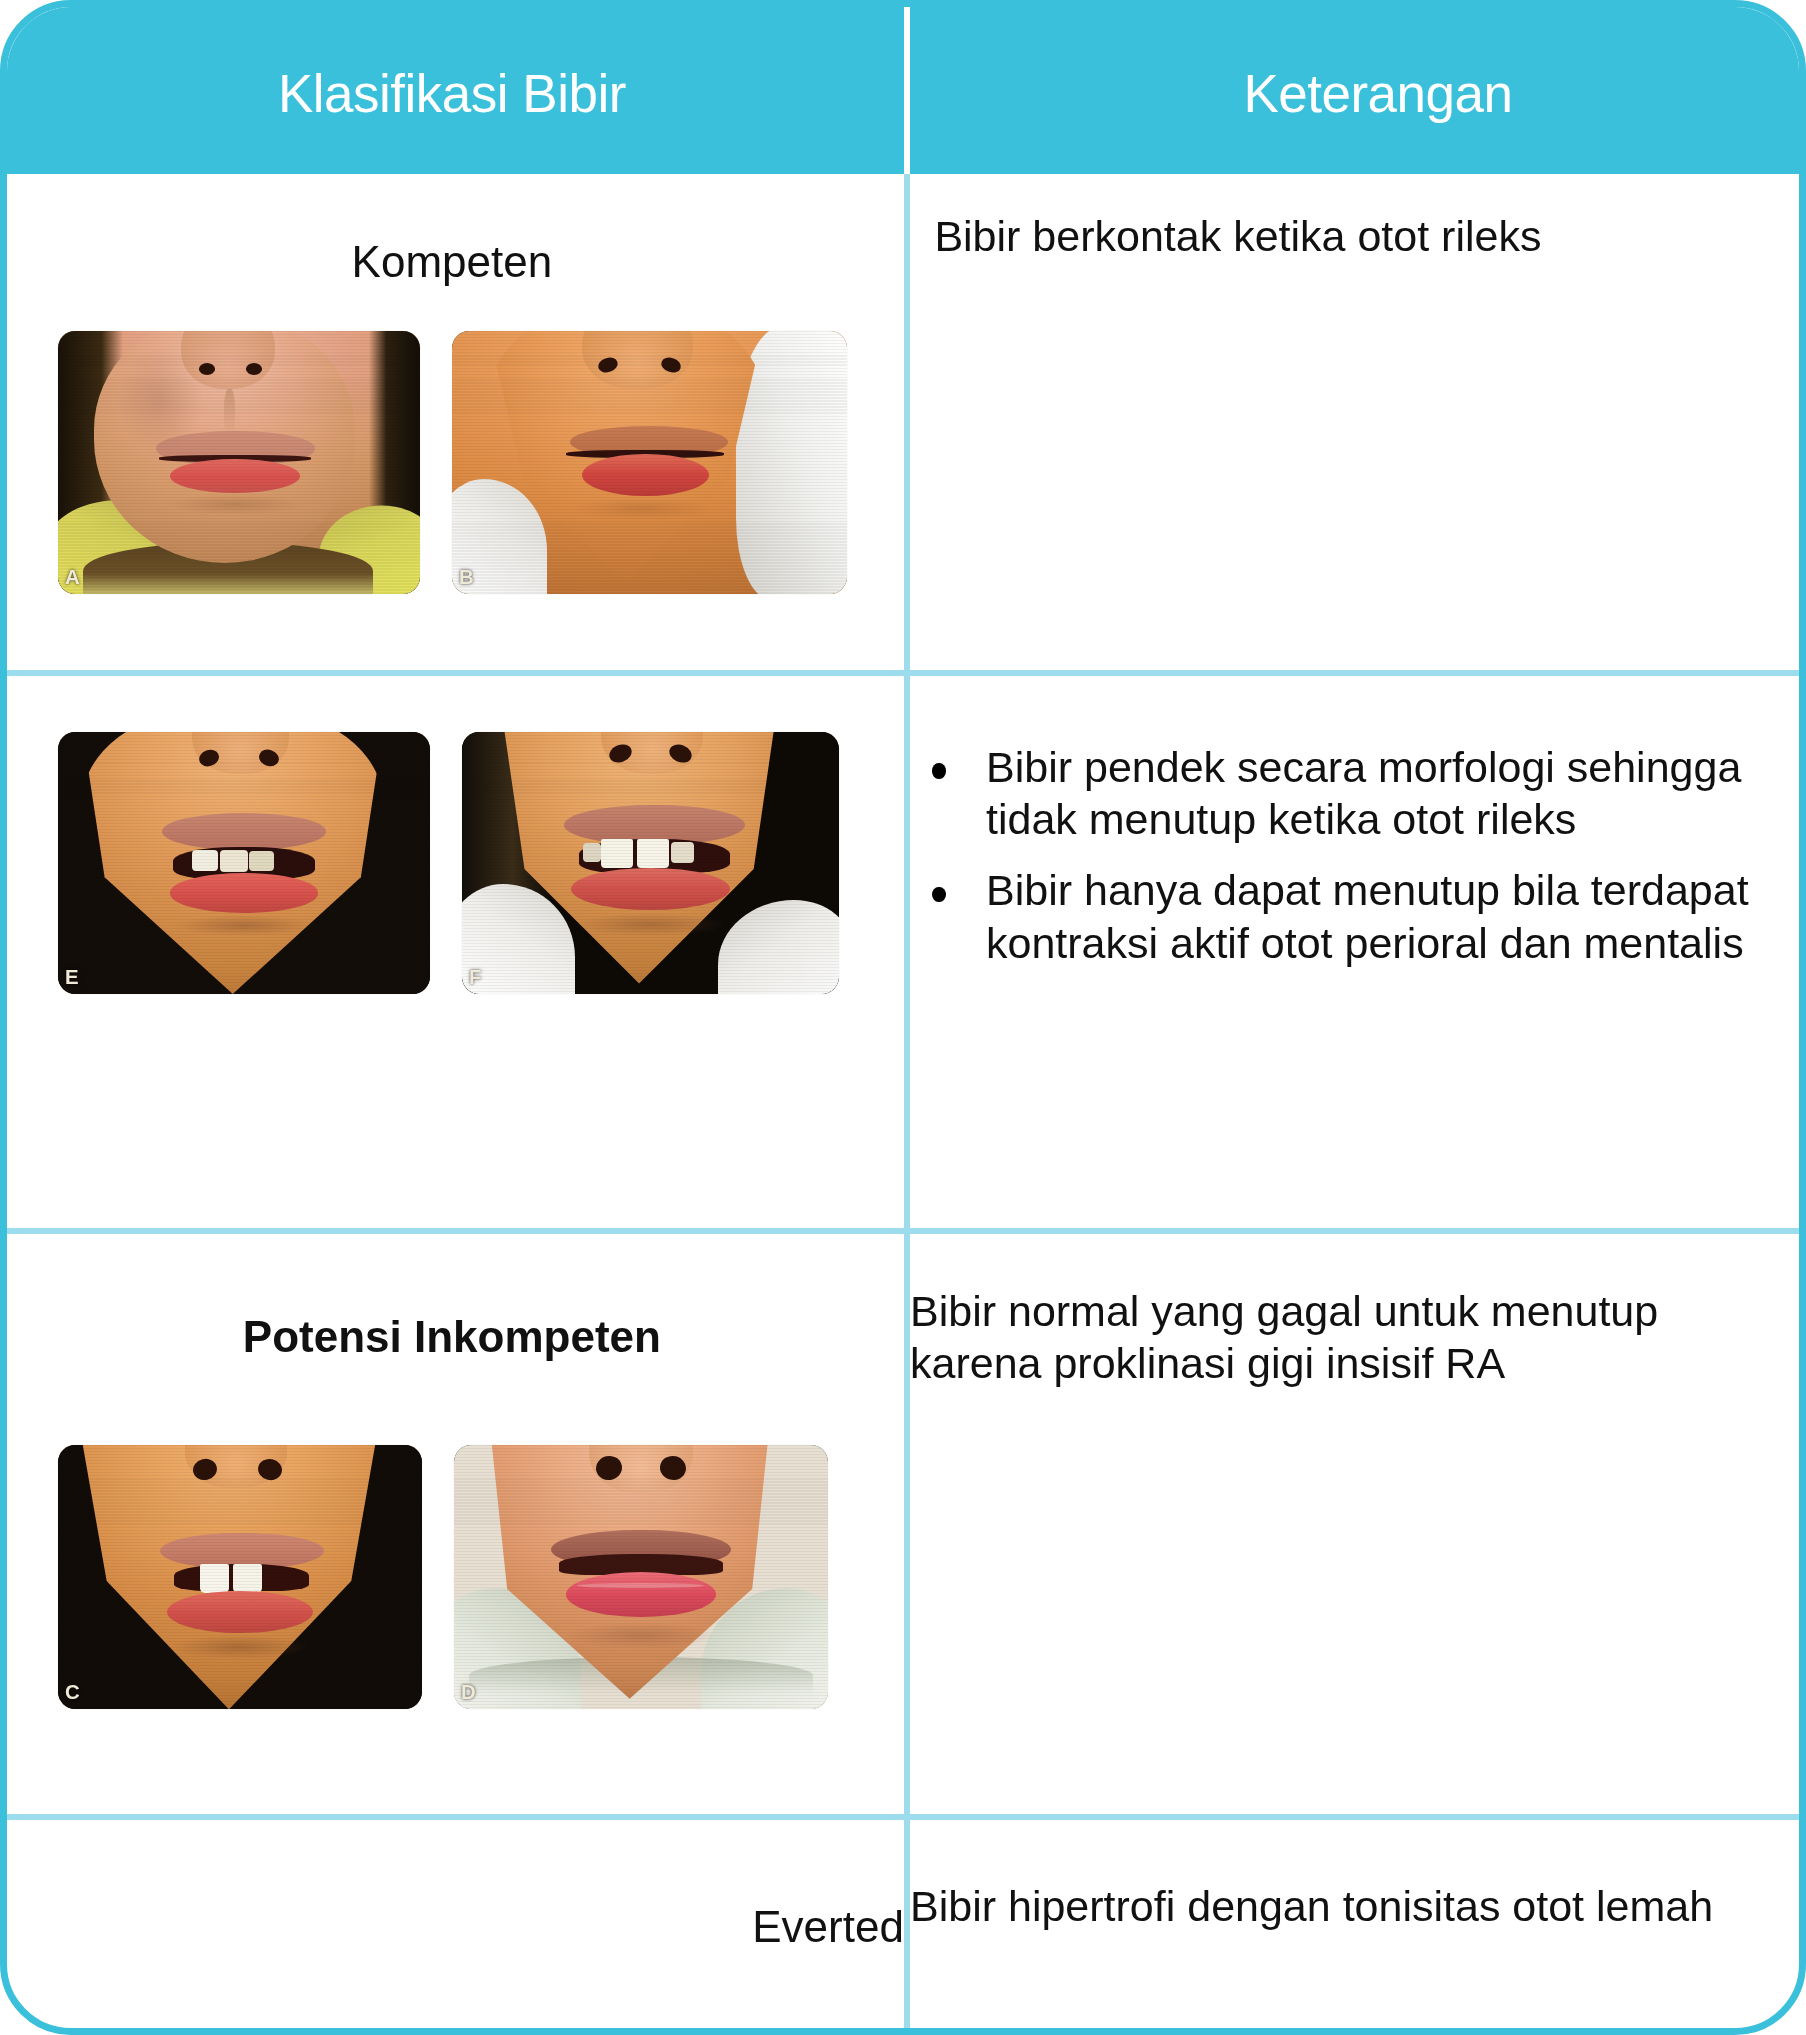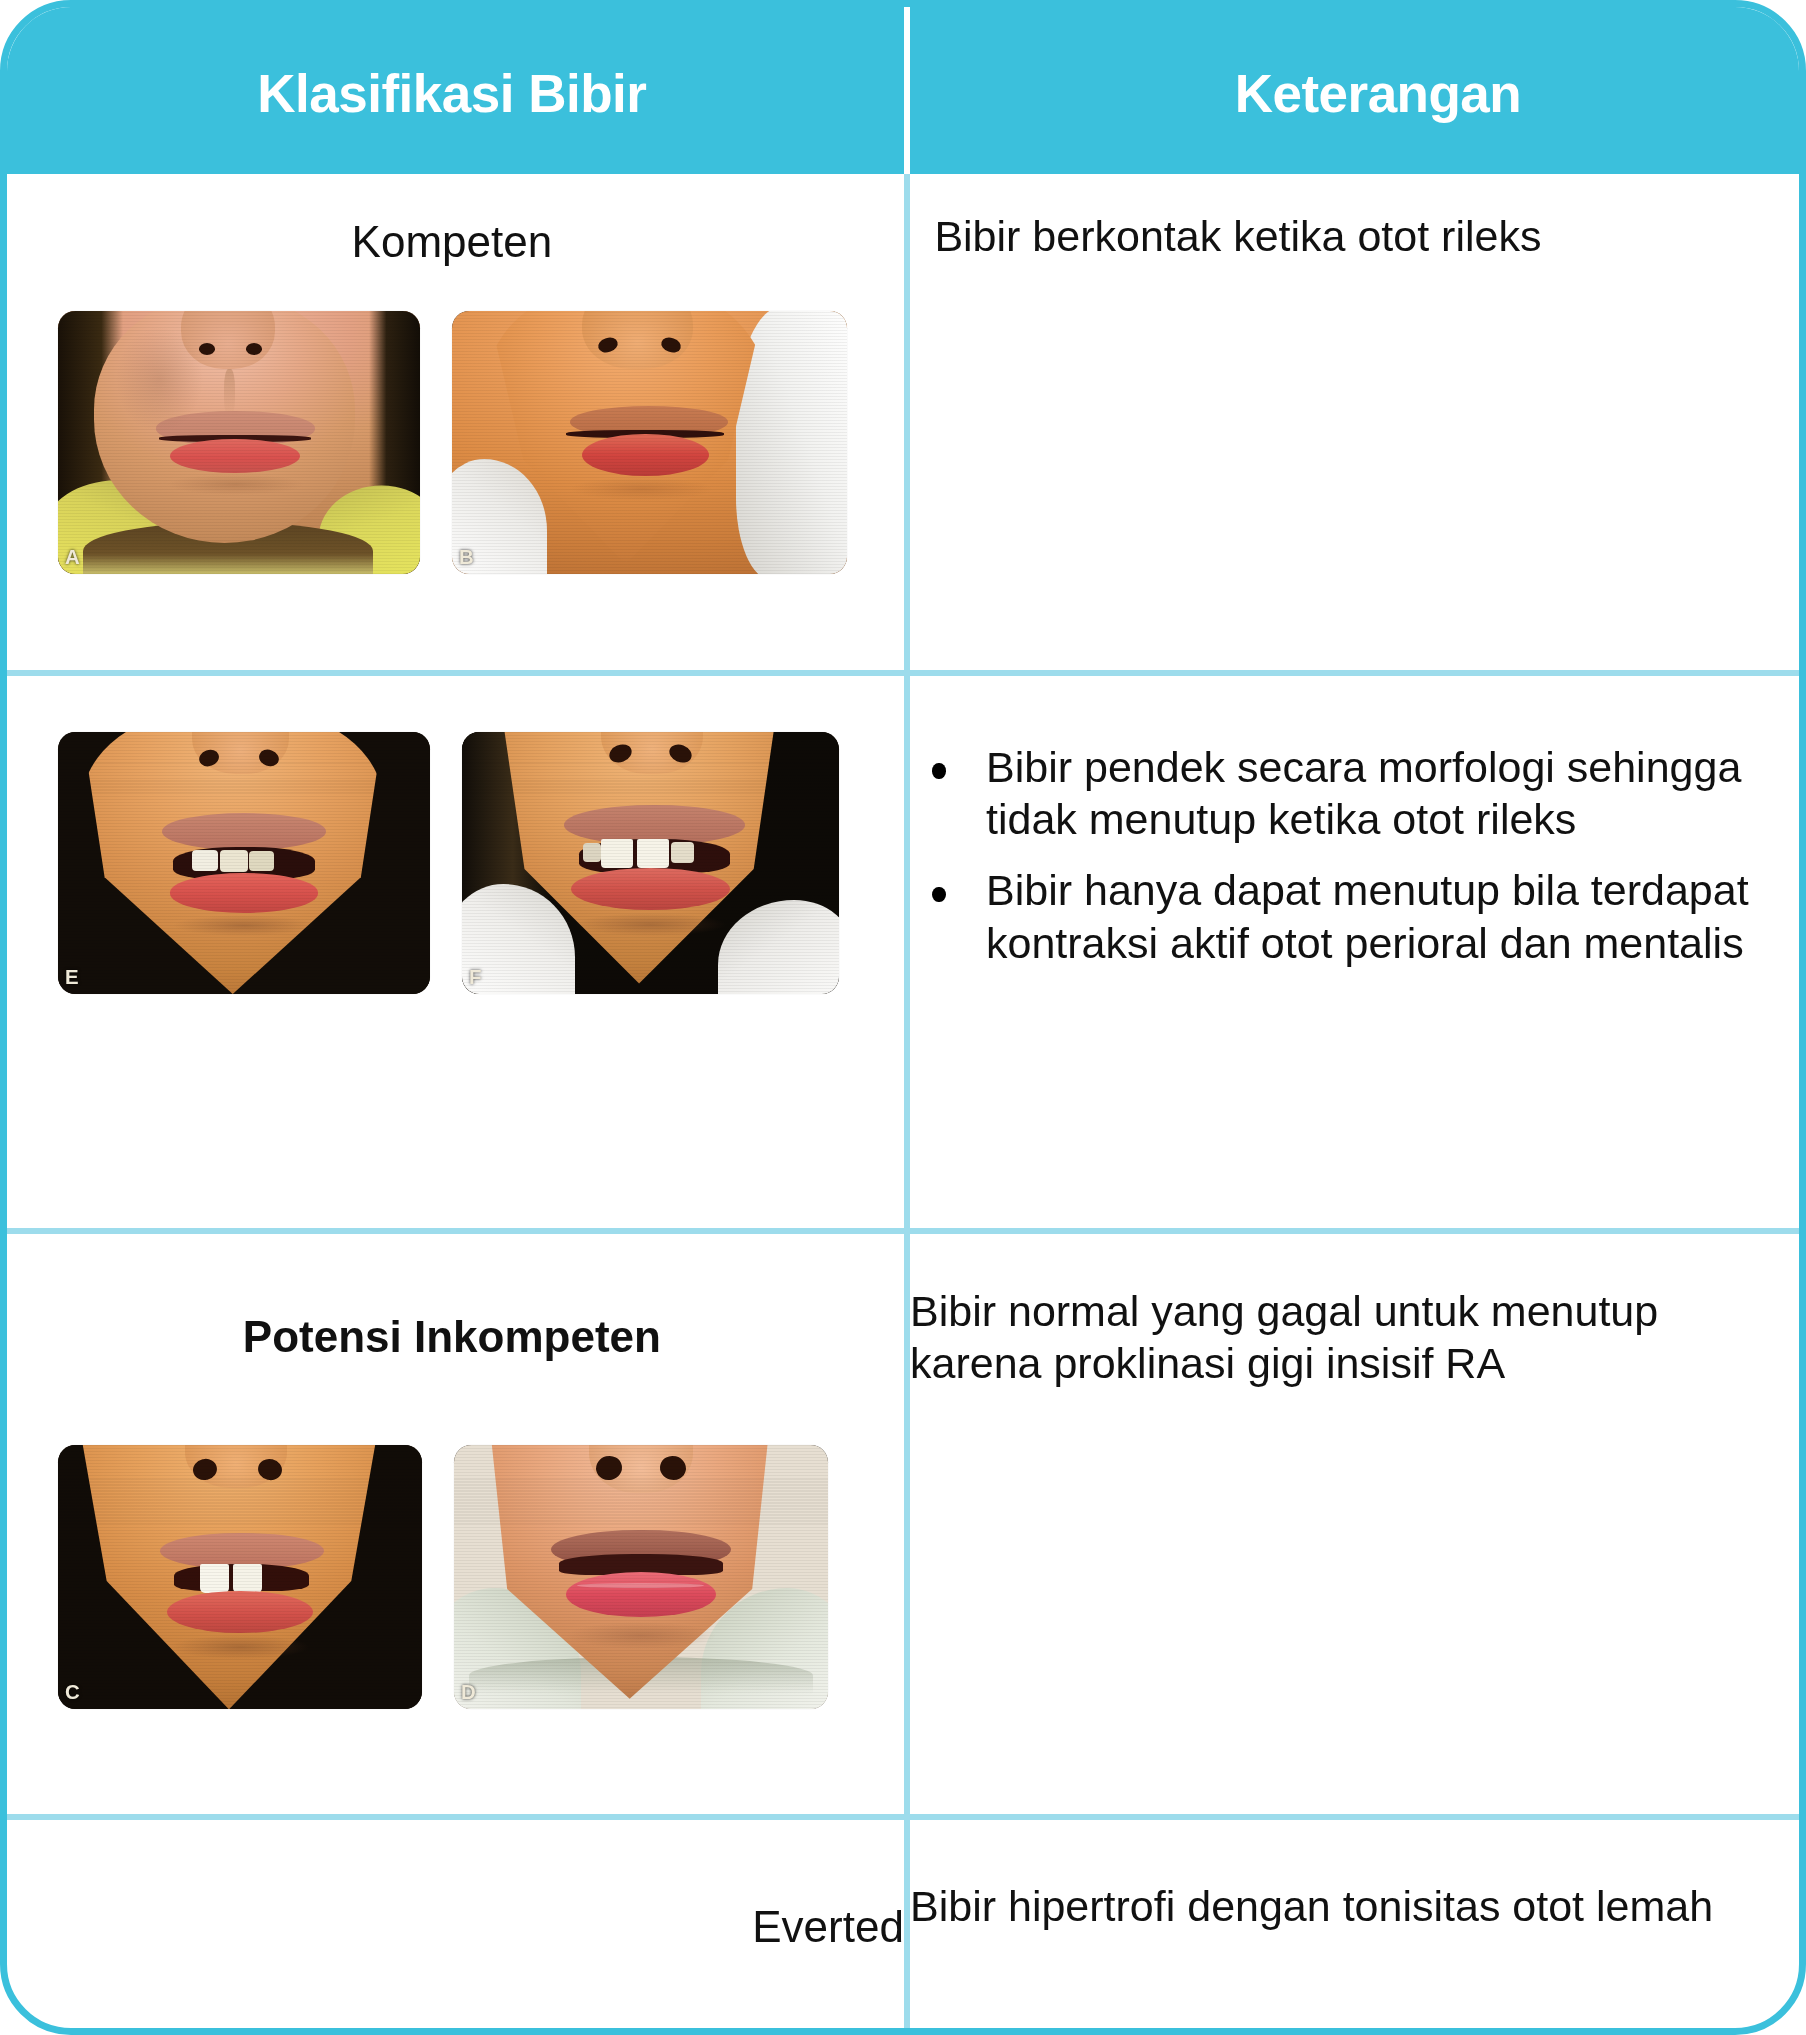--- a/index.html
+++ b/index.html
@@ -23,21 +23,21 @@
   #table-header{
     position:absolute;left:-7.1px;top:-7.1px;width:1806px;height:174px;
     background:#3BC0DC;
     display:flex;
     align-items:center;
   }
   .hdr-cell{
     height:100%;
     display:flex;align-items:center;justify-content:center;
     color:#ffffff;
-    font-weight:bold;
+    font-weight:normal;
     font-size:53px;
     letter-spacing:-0.5px;
     padding-top:13.2px;
     box-sizing:border-box;
   }
   #hdr-left{width:904px;}
   #hdr-gap{width:6.1px;height:100%;background:#ffffff;}
   #hdr-right{width:896px;padding-left:40px;}
 
   
@@ -153,21 +153,21 @@
     <div id="hdr-gap"></div>
     <div id="hdr-right" class="hdr-cell">Keterangan</div>
   </div>
 
   <div class="vline" style="top:167px;height:1861px;"></div>
   <div class="hline" style="top:663px;"></div>
   <div class="hline" style="top:1221px;"></div>
   <div class="hline" style="top:1807px;"></div>
 
   <div class="cell col-left" style="top:167px;height:496px;">
-    <div class="class-label" style="padding-top:44px;">Kompeten</div>
+    <div class="class-label" style="padding-top:64px;">Kompeten</div>
 
     <div class="photo-pair" style="margin-top:45px;">
 
       <div class="photo" style="width:362px;height:263px;">
         <div class="face">
           <div class="skin" style="background:
               radial-gradient(120% 95% at 50% 8%, #efb49e 0%, #e3a183 26%, #d79a6a 48%, #c98d5c 68%, #b87f50 100%);"></div>
           <div style="position:absolute;left:-2%;top:0;width:20%;height:100%;background:linear-gradient(90deg,#140d06 0%,#3a2a12 70%,rgba(58,42,18,0) 100%);"></div>
           <div style="position:absolute;right:-2%;top:0;width:16%;height:100%;background:linear-gradient(270deg,#0e0a05 0%,#2c2010 70%,rgba(44,32,16,0) 100%);"></div>
 

